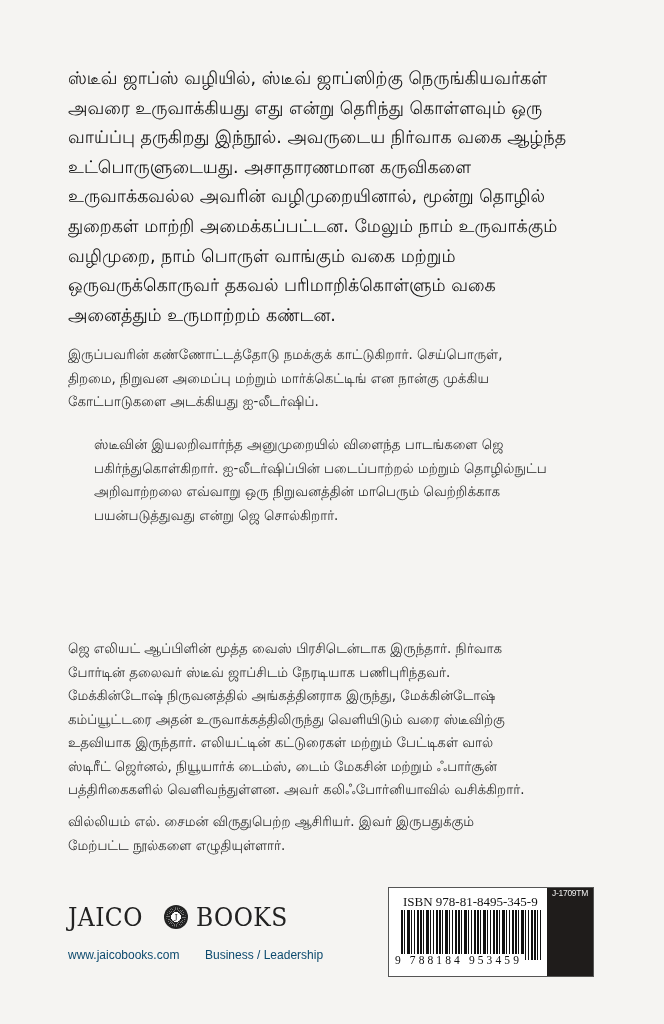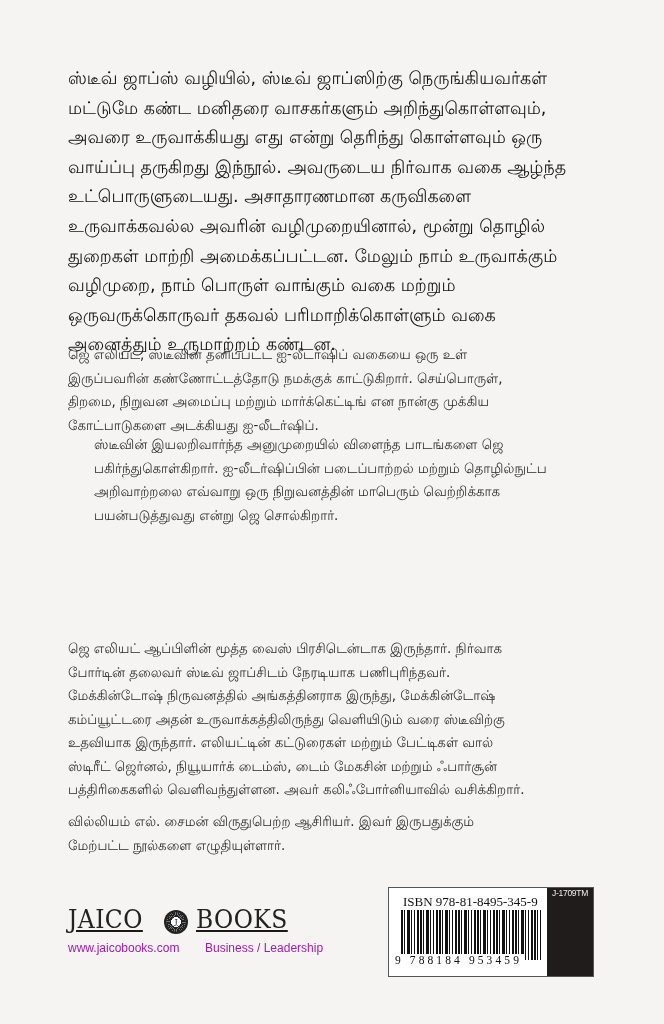--- a/index.html
+++ b/index.html
@@ -20,21 +20,21 @@
       position: absolute; left: 68px; width: 560px;
       font-size: 13.4px; line-height: 23.5px; color: #2a2a2a;
     }
     .para p { margin: 0; }
     #p1 { top: 343px; }
     #p2 { top: 433px; margin-left: 26px; }
     #p3 { top: 637px; }
     #p4 { top: 810px; }
 
     .publisher { position: absolute; left: 68px; top: 900px; }
-    .logo-row { display: flex; align-items: flex-end; height: 34px; text-decoration: underline; }
+    .logo-row { display: flex; align-items: center; height: 34px; }
     .logo-word {
       font-family: "DejaVu Serif", serif;
       font-size: 26px; letter-spacing: 0.5px; color: #222;
       transform: scaleX(0.9); transform-origin: left center;
     }
     .logo-word.left { width: 92px; }
     .logo-mark {
       width: 24px; height: 24px; border-radius: 50%;
       background: radial-gradient(circle, #fff 0 28%, #222 30% 100%);
       position: relative; margin: 0 8px 0 4px;
@@ -43,21 +43,21 @@
     .logo-mark::before {
       content: ""; position: absolute; inset: 2px; border-radius: 50%;
       background: repeating-conic-gradient(#222 0deg 8deg, #777 8deg 12deg);
       -webkit-mask: radial-gradient(circle, transparent 0 40%, #000 42%);
               mask: radial-gradient(circle, transparent 0 40%, #000 42%);
     }
     .logo-mark span {
       position: relative; font-family: "DejaVu Serif", serif;
       font-size: 8px; color: #222; line-height: 1;
     }
-    .pub-meta { display: flex; margin-top: 7px; font-family: "Liberation Sans", sans-serif; font-size: 12px; color: #a21caf; }
+    .pub-meta { display: flex; margin-top: 14px; font-family: "Liberation Sans", sans-serif; font-size: 12px; color: #0c4a6e; }
     .pub-meta .site { width: 137px; }
 
     .barcode-box {
       position: absolute; left: 388px; top: 887px; width: 204px; height: 88px;
       border: 1px solid #555; background: #fff; display: flex;
     }
     .barcode-area { position: relative; width: 158px; height: 88px; }
     .isbn-text {
       position: absolute; left: 14px; top: 6px;
       font-family: Liberation Serif, serif; font-size: 13px; color: #111;
@@ -83,33 +83,31 @@
       padding-bottom: 12px; box-sizing: border-box; letter-spacing: -0.3px;
     }
   </style>
 </head>
 <body>
 
 <div class="cover">
 
   <div class="blurb-main">
     <p>ஸ்டீவ் ஜாப்ஸ் வழியில், ஸ்டீவ் ஜாப்ஸிற்கு நெருங்கியவர்கள்</p>
-    <p>மட்டுமே கண்ட மனிதரை வாசகர்களும் அறிந்துகொள்ளவும்,</p>
     <p>அவரை உருவாக்கியது எது என்று தெரிந்து கொள்ளவும் ஒரு</p>
     <p>வாய்ப்பு தருகிறது இந்நூல். அவருடைய நிர்வாக வகை ஆழ்ந்த</p>
     <p>உட்பொருளுடையது. அசாதாரணமான கருவிகளை</p>
     <p>உருவாக்கவல்ல அவரின் வழிமுறையினால், மூன்று தொழில்</p>
     <p>துறைகள் மாற்றி அமைக்கப்பட்டன. மேலும் நாம் உருவாக்கும்</p>
     <p>வழிமுறை, நாம் பொருள் வாங்கும் வகை மற்றும்</p>
     <p>ஒருவருக்கொருவர் தகவல் பரிமாறிக்கொள்ளும் வகை</p>
     <p>அனைத்தும் உருமாற்றம் கண்டன.</p>
   </div>
 
   <div class="para" id="p1">
-    <p>ஜெ எலியட், ஸ்டீவின் தனிப்பட்ட ஐ-லீடர்ஷிப் வகையை ஒரு உள்</p>
     <p>இருப்பவரின் கண்ணோட்டத்தோடு நமக்குக் காட்டுகிறார். செய்பொருள்,</p>
     <p>திறமை, நிறுவன அமைப்பு மற்றும் மார்க்கெட்டிங் என நான்கு முக்கிய</p>
     <p>கோட்பாடுகளை அடக்கியது ஐ-லீடர்ஷிப்.</p>
   </div>
 
   <div class="para" id="p2">
     <p>ஸ்டீவின் இயலறிவார்ந்த அனுமுறையில் விளைந்த பாடங்களை ஜெ</p>
     <p>பகிர்ந்துகொள்கிறார். ஐ-லீடர்ஷிப்பின் படைப்பாற்றல் மற்றும் தொழில்நுட்ப</p>
     <p>அறிவாற்றலை எவ்வாறு ஒரு நிறுவனத்தின் மாபெரும் வெற்றிக்காக</p>
     <p>பயன்படுத்துவது என்று ஜெ சொல்கிறார்.</p>

